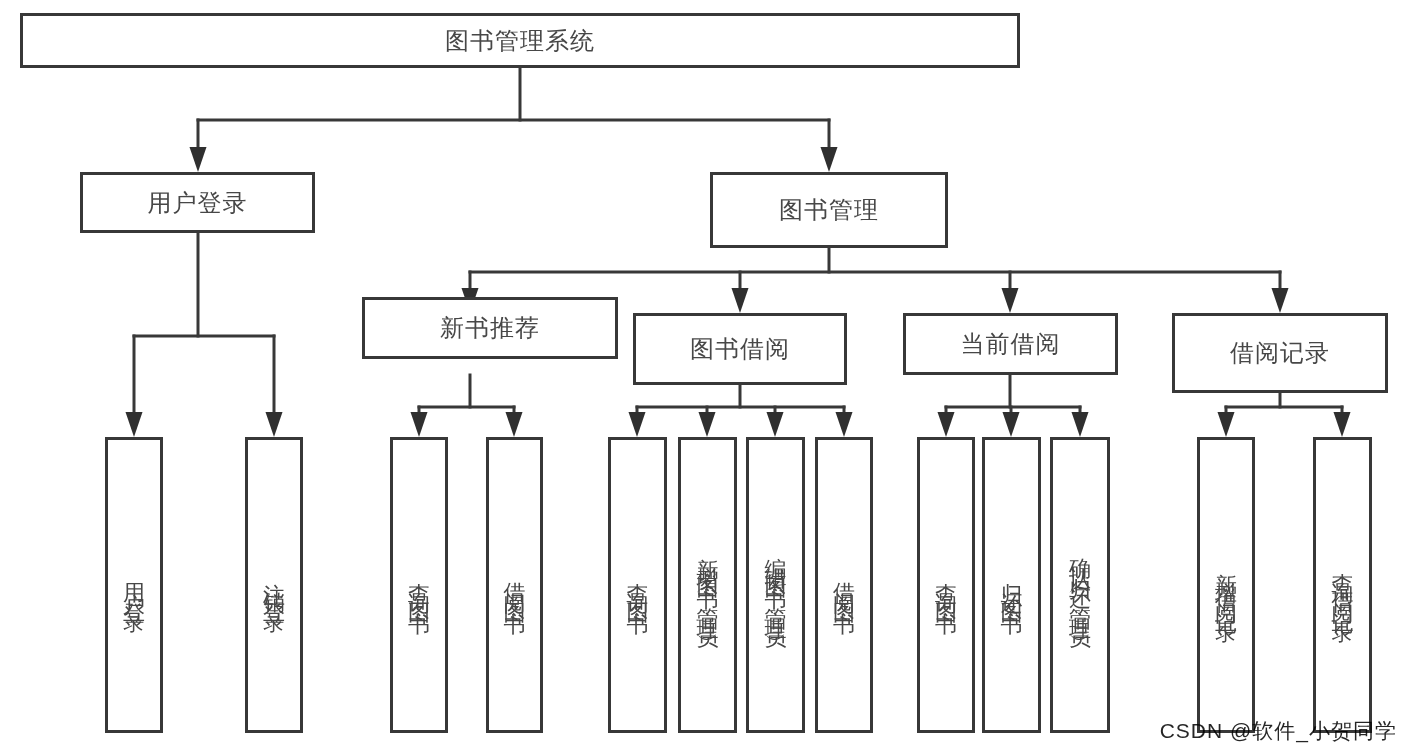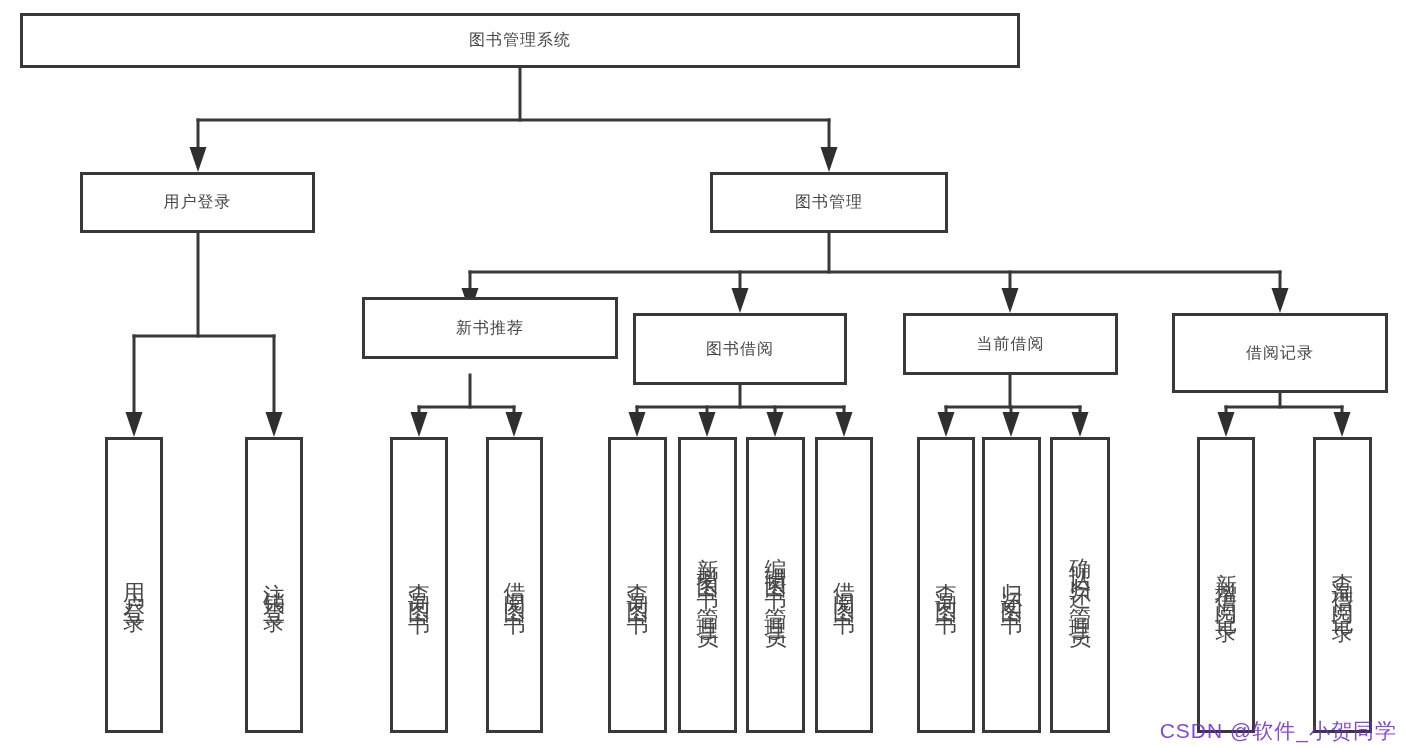--- a/index.html
+++ b/index.html
@@ -35,39 +35,39 @@
     background: #ffffff;
     border: 3px solid #383838;
     color: #474747;
     display: flex;
     align-items: center;
     justify-content: center;
     z-index: 2;
     overflow: hidden;
   }
   .node.h {
-    font-size: 16px;
+    font-size: 24px;
     letter-spacing: 1px;
     white-space: nowrap;
   }
   .node.v {
     writing-mode: vertical-rl;
     text-orientation: mixed;
     font-size: 22px;
     letter-spacing: 10px;
     line-height: 1;
   }
   #watermark {
     position: absolute;
     right: 8px;
     bottom: 2px;
     z-index: 5;
     font-size: 21px;
     letter-spacing: 1px;
-    color: #6d28d9;
+    color: #000000;
     opacity: 0.85;
     white-space: nowrap;
   }
 </style>
 </head>
 <body>
 
 <div id="stage">
 
   <svg id="wires" width="1405" height="747">
@@ -121,21 +121,21 @@
       <line x1="1226" y1="407" x2="1342" y2="407"></line>
       <line x1="1226" y1="407" x2="1226" y2="419"></line>
       <polygon points="1217.5,412 1234.5,412 1226,437"></polygon>
       <line x1="1342" y1="407" x2="1342" y2="419"></line>
       <polygon points="1333.5,412 1350.5,412 1342,437"></polygon>
     </svg>
 
   <div class="node h" style="left:20px; top:13px; width:1000px; height:55px;">图书管理系统</div>
 
   <div class="node h" style="left:80px; top:172px; width:235px; height:61px;">用户登录</div>
-  <div class="node h" style="left:710px; top:172px; width:238px; height:61px;">图书管理</div>
+  <div class="node h" style="left:710px; top:172px; width:238px; height:76px;">图书管理</div>
 
   <div class="node h" style="left:362px; top:297px; width:256px; height:62px;">新书推荐</div>
   <div class="node h" style="left:633px; top:313px; width:214px; height:72px;">图书借阅</div>
   <div class="node h" style="left:903px; top:313px; width:215px; height:62px;">当前借阅</div>
   <div class="node h" style="left:1172px; top:313px; width:216px; height:80px;">借阅记录</div>
 
   <div class="node v" style="left:105px; top:437px; width:58px; height:296px;">用户登录</div>
   <div class="node v" style="left:245px; top:437px; width:58px; height:296px;">注销登录</div>
 
   <div class="node v" style="left:390px; top:437px; width:58px; height:296px;">查询图书</div>

